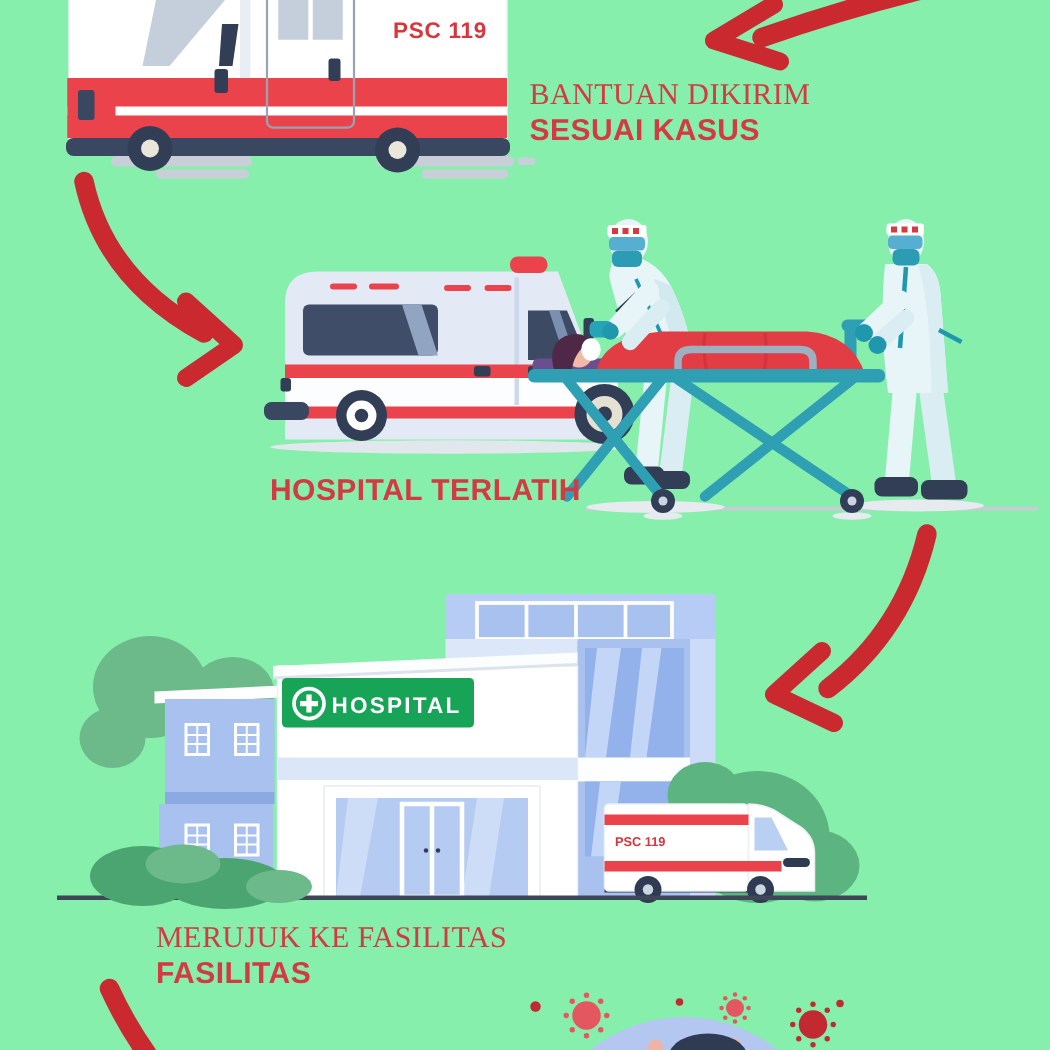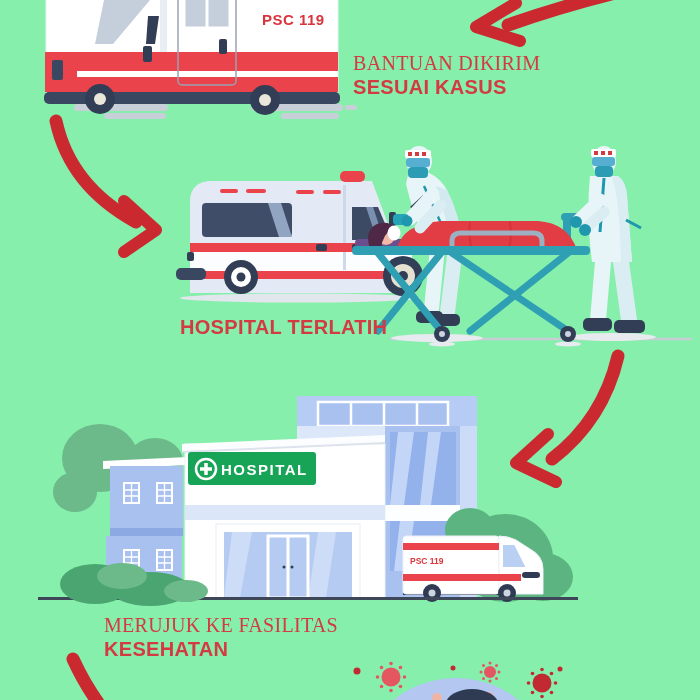--- a/index.html
+++ b/index.html
@@ -335,16 +335,16 @@
 
 <div class="step-label" style="left:353px;top:52px;">
   <span class="l1">BANTUAN DIKIRIM</span>
   <span class="l2">SESUAI KASUS</span>
 </div>
 <div class="step-label" style="left:180px;top:316px;">
   <span class="l2">HOSPITAL TERLATIH</span>
 </div>
 <div class="step-label" style="left:104px;top:614px;">
   <span class="l1">MERUJUK KE FASILITAS</span>
-  <span class="l2">KESEHATAN</span>
+  <span class="l2">FASILITAS</span>
 </div>
 
 </div>
 
 </body></html>

